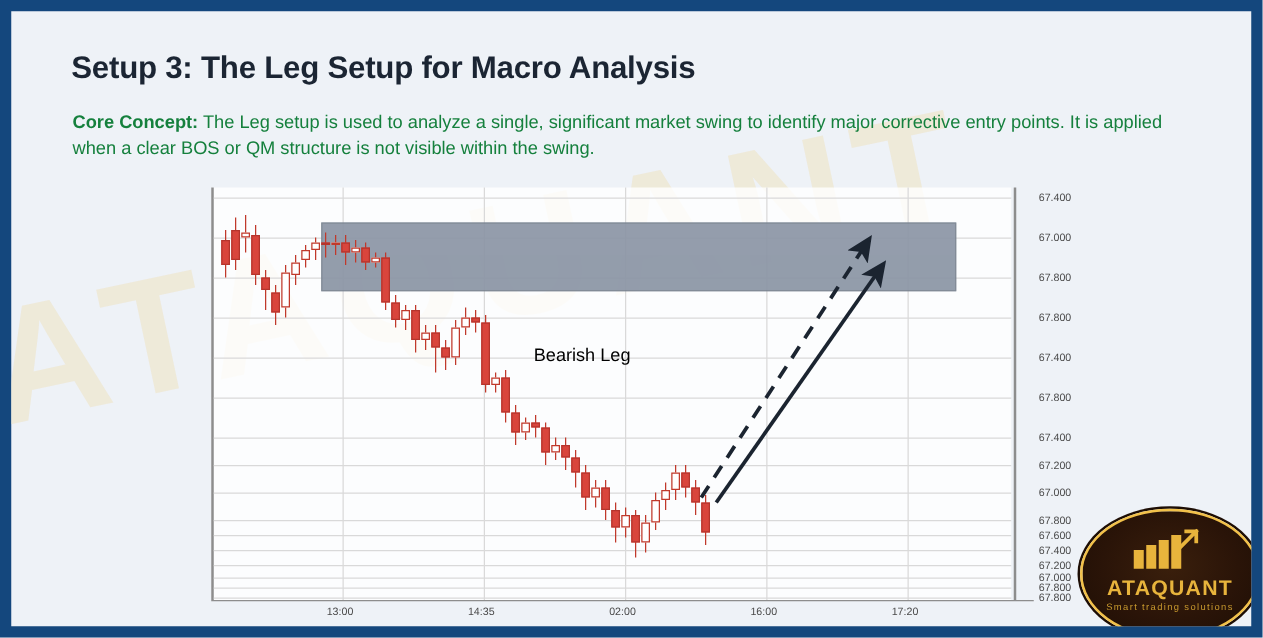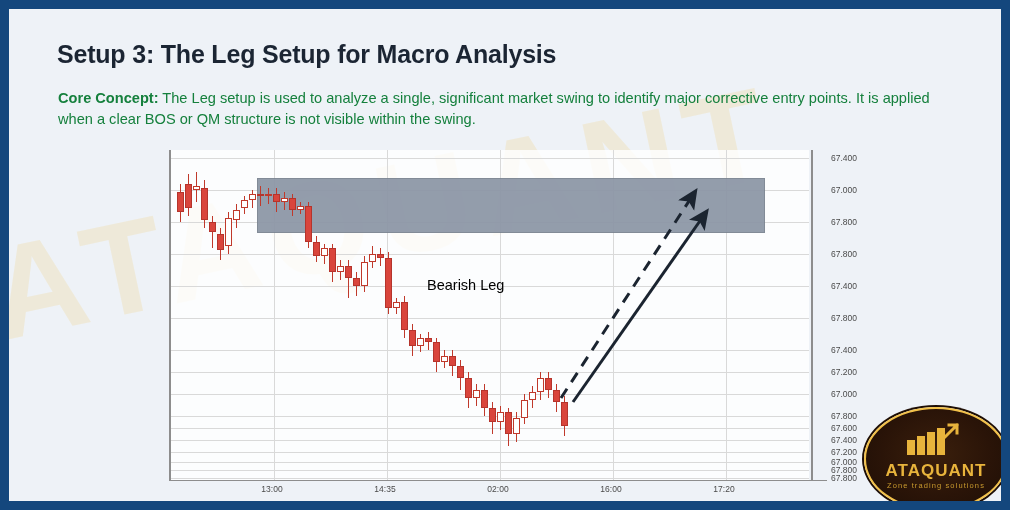--- a/index.html
+++ b/index.html
@@ -390,16 +390,16 @@
 
   <div class="logo">
     <svg class="logo-bars" viewBox="0 0 62 34">
       <rect x="2" y="17" width="8" height="15" fill="#e8b43c"></rect>
       <rect x="12" y="13" width="8" height="19" fill="#e8b43c"></rect>
       <rect x="22" y="9" width="8" height="23" fill="#e8b43c"></rect>
       <rect x="32" y="5" width="8" height="27" fill="#e8b43c"></rect>
       <path d="M40 14 L52 2 M52 2 L52 10 M52 2 L44 2" stroke="#e8b43c" stroke-width="3" fill="none" stroke-linecap="square"></path>
     </svg>
     <div class="logo-name">ATAQUANT</div>
-    <div class="logo-tag">Zone trading solutions</div>
+    <div class="logo-tag">Smart trading solutions</div>
   </div>
 
 </div>
 
 </body></html>

